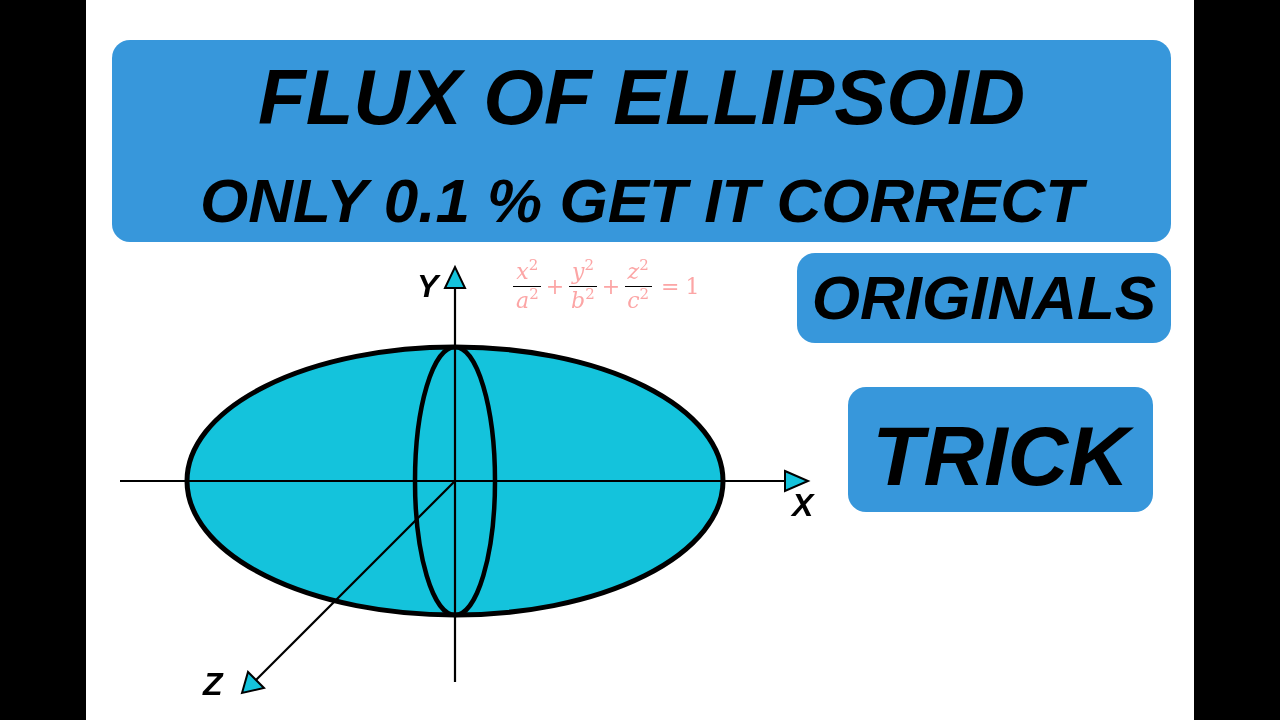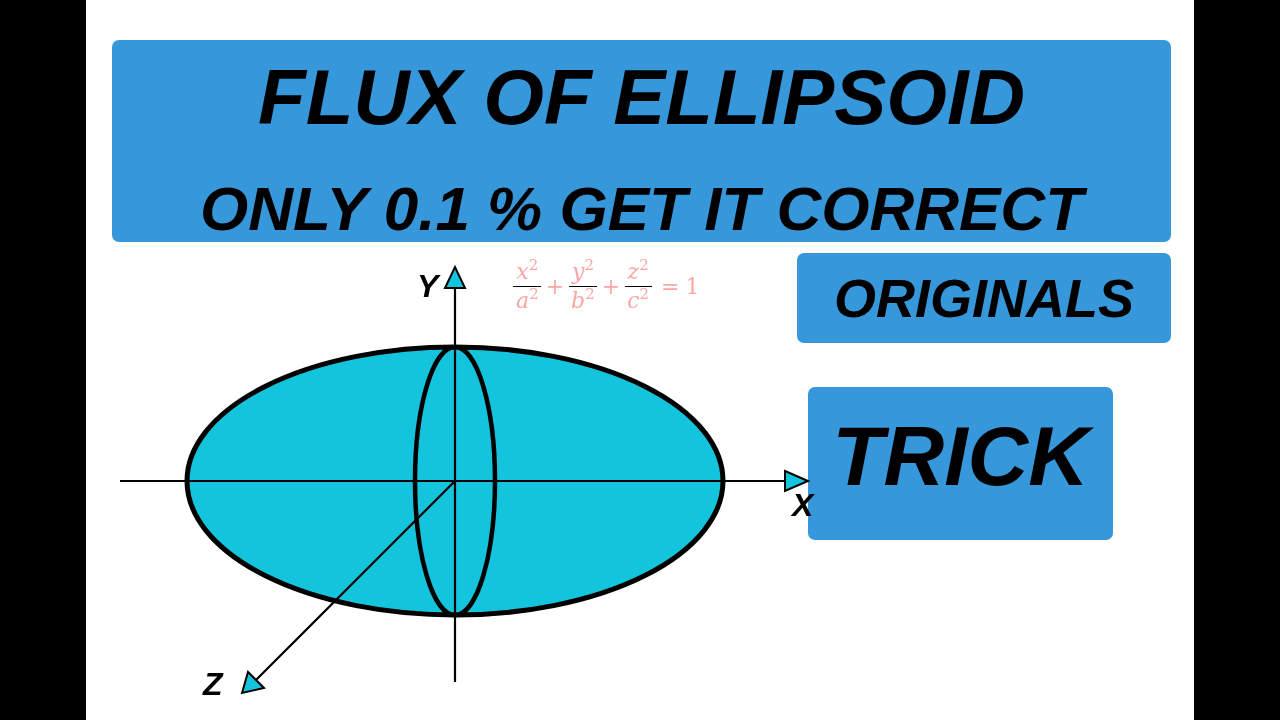--- a/index.html
+++ b/index.html
@@ -1,46 +1,46 @@
 <!DOCTYPE html>
 <html><head>
 <meta charset="utf-8">
 <style>
   html, body { margin:0; padding:0; }
   body { width:1280px; height:720px; background:#000; position:relative; overflow:hidden; font-family:"Liberation Sans", sans-serif; }
   .canvas { position:absolute; left:86px; top:0; width:1108px; height:720px; background:#fff; }
-  .box { position:absolute; background:#3797DB; border-radius:7px; }
+  .box { position:absolute; background:#3797DB; border-radius:18px; }
   .title-box { left:112px; top:40px; width:1059px; height:202px; }
   .t { position:absolute; font-weight:bold; font-style:italic; color:#000; white-space:nowrap; text-align:center; }
   .title-line1 { left:0; right:0; top:50px; font-size:78px; line-height:90px; letter-spacing:0px; }
   .title-line2 { left:0; right:0; top:157px; font-size:62px; line-height:74px; }
   .orig-box { left:797px; top:253px; width:374px; height:90px; }
-  .trick-box { left:808px; top:387px; width:305px; height:153px; }
+  .trick-box { left:848px; top:387px; width:305px; height:125px; }
   .trick-text { left:0; right:0; font-size:84px; line-height:139px; top:0; }
   svg.diagram { position:absolute; left:0; top:0; }
   .axis-label { position:absolute; font-weight:bold; font-style:italic; font-size:32px; line-height:32px; color:#000; }
   .eq { position:absolute; left:512px; top:258px; font-family:"DejaVu Serif", serif; font-size:22px; color:#fca5a5; display:flex; align-items:center; }
   .frac { display:inline-flex; flex-direction:column; align-items:center; margin:0 1px; }
   .frac .num, .frac .den { font-style:italic; padding:0 3px; line-height:28px; }
   .frac .num { border-bottom:1.5px solid #000; }
   sup { font-size:15px; font-style:normal; vertical-align:9px; line-height:0; }
   .op { padding:0 3px; font-size:22px; }
 </style>
 </head>
 <body>
 
 <div class="canvas"></div>
 
 <div class="box title-box">
   <div class="t title-line1" style="top:12px;">FLUX OF ELLIPSOID</div>
-  <div class="t title-line2" style="top:132px;">ONLY 0.1 % GET IT CORRECT</div>
+  <div class="t title-line2" style="top:124px;">ONLY 0.1 % GET IT CORRECT</div>
 </div>
 
 <div class="box orig-box">
-  <div class="t" style="left:0;right:0;top:0;font-size:54px;line-height:90px;">ORIGINALS</div>
+  <div class="t" style="left:0;right:0;top:0;font-size:62px;line-height:90px;">ORIGINALS</div>
 </div>
 
 <div class="box trick-box">
   <div class="t trick-text">TRICK</div>
 </div>
 
 <svg class="diagram" width="1280" height="720" viewBox="0 0 1280 720">
 
   <ellipse cx="455" cy="481" rx="268" ry="134" fill="#14C3DC" stroke="#000" stroke-width="5"></ellipse>
 

